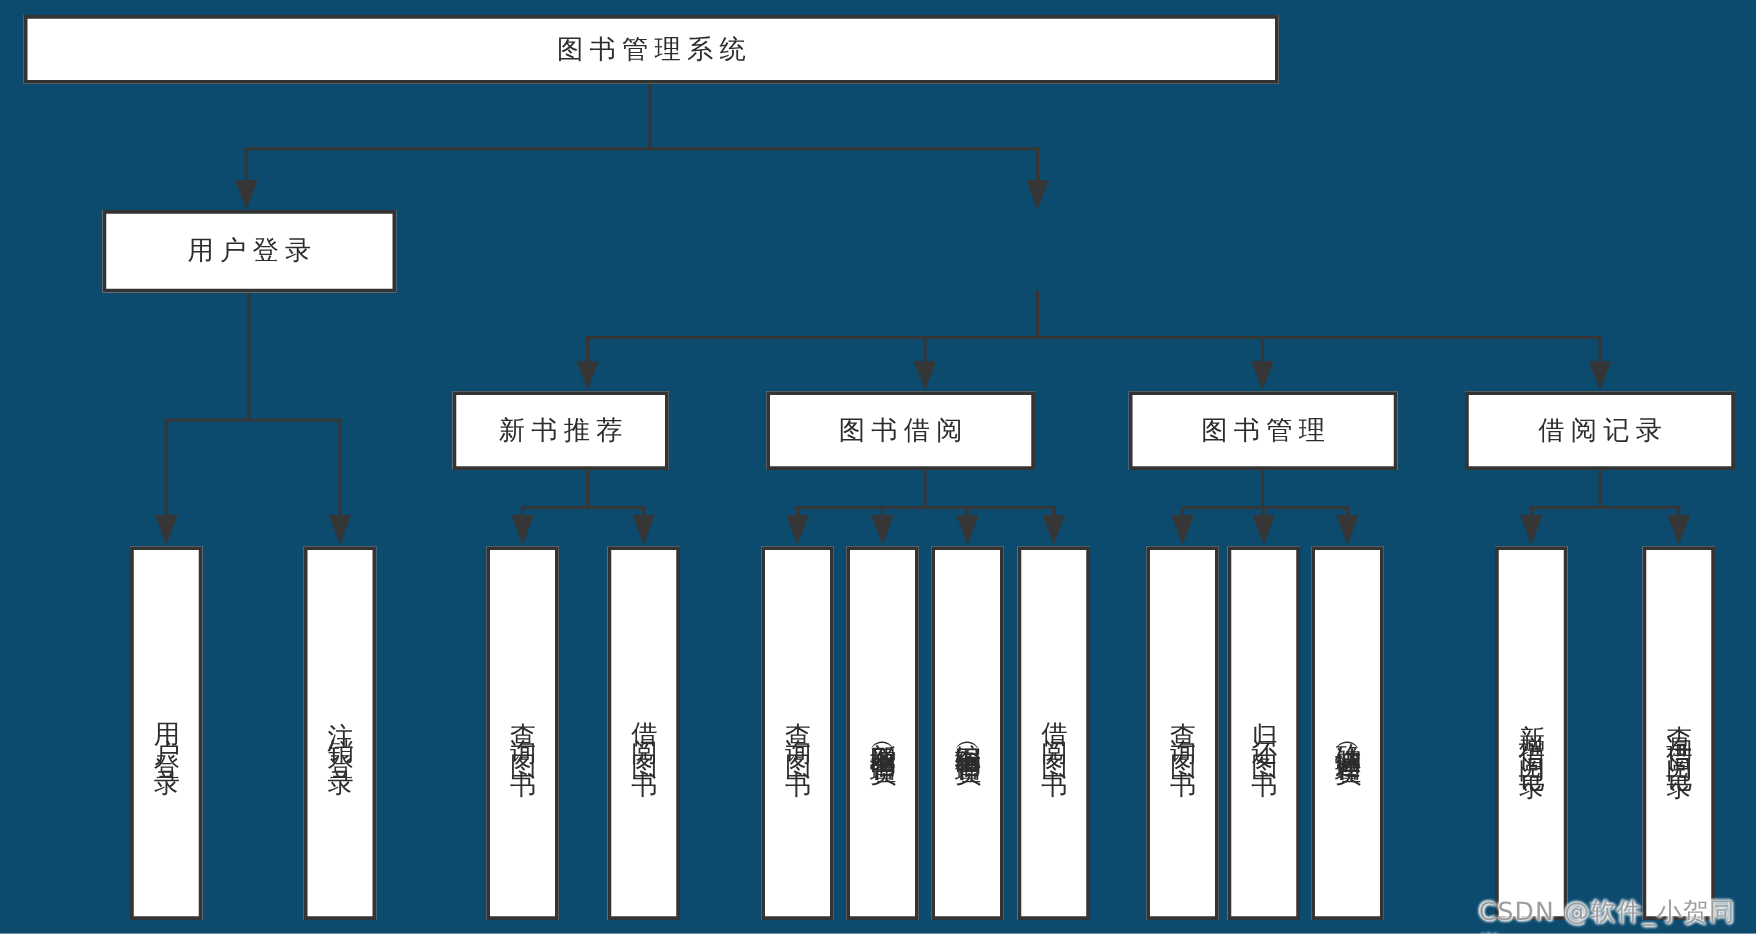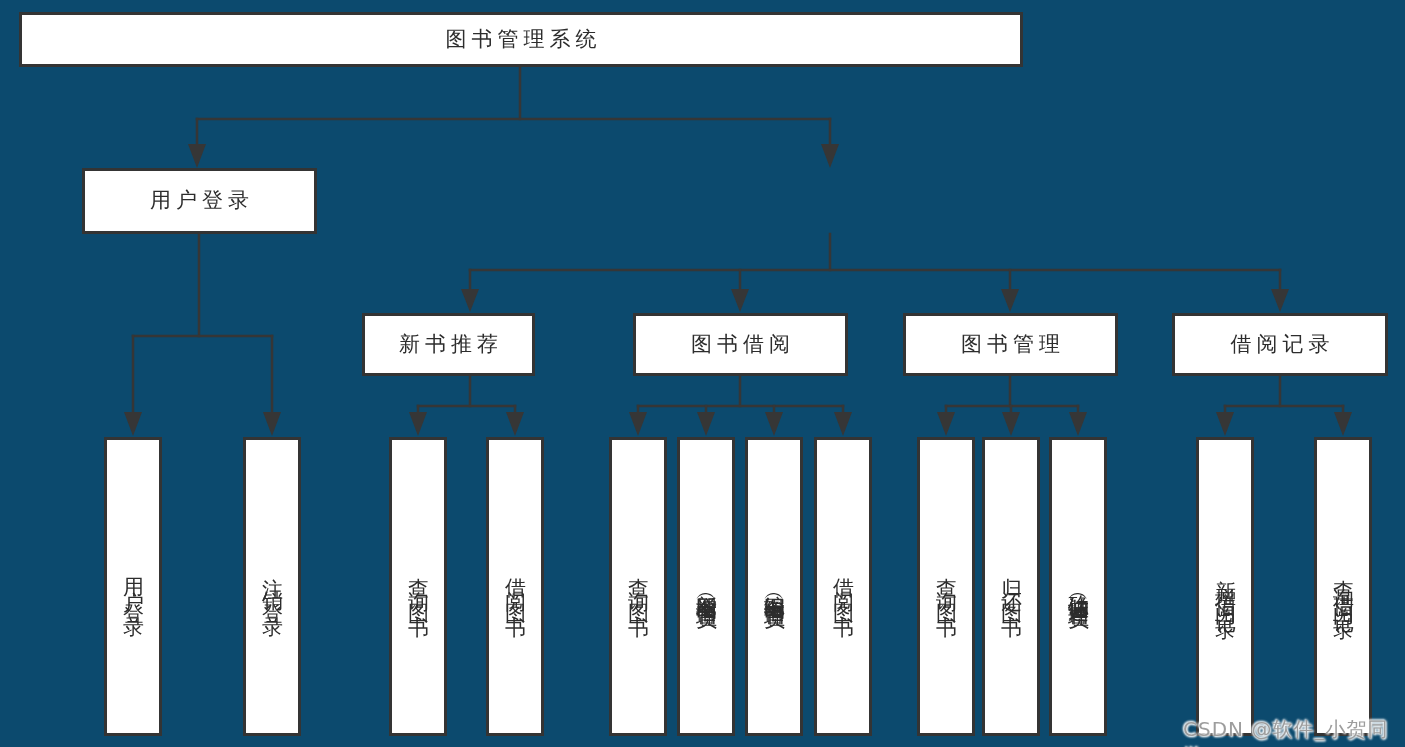--- a/index.html
+++ b/index.html
@@ -109,21 +109,21 @@
       <polygon points="1216,412 1234,412 1225,436"></polygon>
     <path d="M1343 406 V415"></path>
       <polygon points="1334,412 1352,412 1343,436"></polygon>
   </svg>
 
   <div class="box h" style="left:19px;top:12px;width:1004px;height:55px">图书管理系统</div>
 
   <div class="box h" style="left:82px;top:168px;width:235px;height:66px">用户登录</div>
 
   <div class="box h" style="left:362px;top:313px;width:173px;height:63px">新书推荐</div>
-  <div class="box h" style="left:633px;top:313px;width:215px;height:63px">图书借阅</div>
+  <div class="box h" style="left:613px;top:313px;width:215px;height:63px">图书借阅</div>
   <div class="box h" style="left:903px;top:313px;width:215px;height:63px">图书管理</div>
   <div class="box h" style="left:1172px;top:313px;width:216px;height:63px">借阅记录</div>
 
   <div class="box v ls-lg" style="left:104px;top:437px;width:58px;height:299px">用户登录</div>
   <div class="box v ls-lg" style="left:243px;top:437px;width:58px;height:299px">注销登录</div>
 
   <div class="box v ls-lg" style="left:389px;top:437px;width:58px;height:299px">查询图书</div>
   <div class="box v ls-lg" style="left:486px;top:437px;width:58px;height:299px">借阅图书</div>
 
   <div class="box v ls-lg" style="left:609px;top:437px;width:58px;height:299px">查询图书</div>

